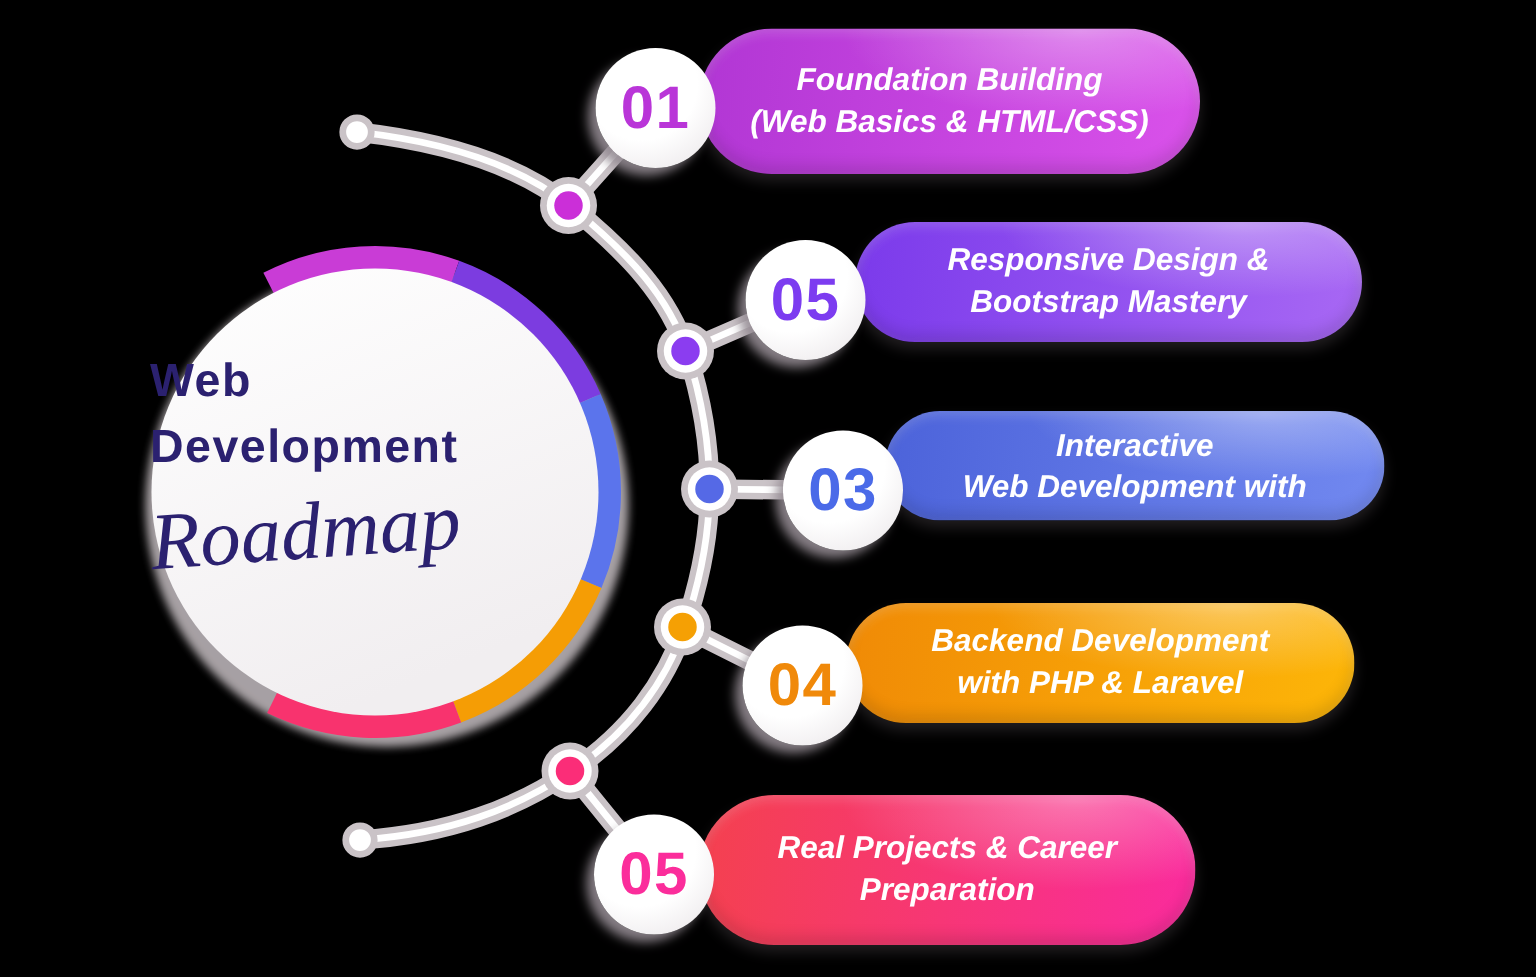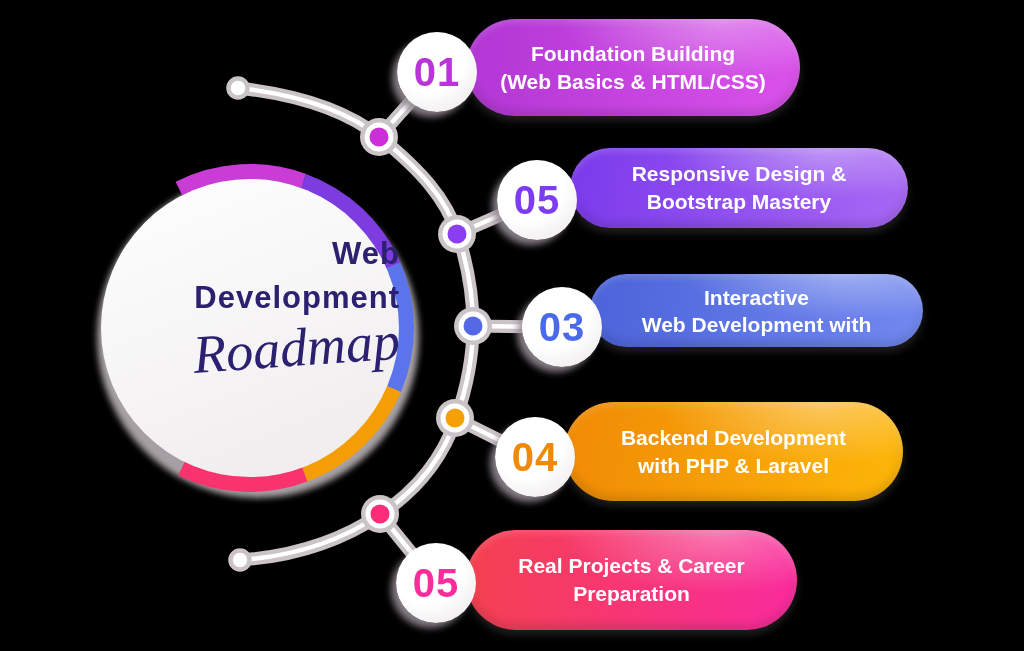--- a/index.html
+++ b/index.html
@@ -6,55 +6,55 @@
   .canvas{
     position:relative;width:1024px;height:651px;overflow:hidden;
     background:#000;
     font-family:"Liberation Sans",sans-serif;
   }
   .layer{position:absolute;left:0;top:0;}
 
   
   .center-label{
     position:absolute;left:100px;top:232px;width:300px;
-    text-align:right;color:#2b2170;
+    text-align:left;color:#2b2170;
   }
   .t1{font-size:31px;font-weight:700;letter-spacing:1px;line-height:44px;}
   .t2{
     font-family:"Liberation Serif",serif;font-style:italic;font-weight:400;
     font-size:54px;line-height:58px;margin-top:2px;transform:rotate(-4deg);
   }
 
   
   .item{display:contents;}
   .pill{
     position:absolute;border-radius:60px;
     display:flex;flex-direction:column;align-items:center;justify-content:center;
     text-align:center;color:#ffffff;font-weight:700;font-size:21px;line-height:28px;
     background:
       radial-gradient(ellipse at 76% 2%, rgba(255,255,255,.34), rgba(255,255,255,0) 44%),
       linear-gradient(97deg, var(--c1), var(--c2));
     box-shadow:0 5px 9px rgba(130,120,128,.25),
                inset 0 -5px 10px rgba(0,0,0,.14),
                inset 0 3px 7px rgba(255,255,255,.18);
-    padding:0 16px;box-sizing:border-box;
+    padding:0 16px;box-sizing:border-box;font-style:italic;
   }
   .pill span{display:block;}
   .badge{
     position:absolute;width:80px;height:80px;border-radius:50%;
     display:flex;align-items:center;justify-content:center;
     background:radial-gradient(circle at 38% 30%, #ffffff 50%, #efecee 84%, #e3dfe2 100%);
     box-shadow:-6px 6px 7px -1px rgba(148,139,146,.9);
   }
   .badge span{font-size:40px;font-weight:700;letter-spacing:1px;color:var(--cn);}
 
   .item1 .pill{left:466px;top:19px;width:334px;height:97px;}
   .item2 .pill{left:570px;top:148px;width:338px;height:80px;}
   .item3 .pill{left:590px;top:274px;width:333px;height:73px;line-height:27px;}
-  .item4 .pill{left:564px;top:402px;width:339px;height:99px;}
+  .item4 .pill{left:564px;top:402px;width:339px;height:80px;}
   .item5 .pill{left:466px;top:530px;width:331px;height:100px;}
 
   .item1 .badge{left:397px;top:32px;}
   .item2 .badge{left:497px;top:160px;}
   .item3 .badge{left:522px;top:287px;}
   .item4 .badge{left:495px;top:417px;}
   .item5 .badge{left:396px;top:543px;}
 </style>
 </head>
 <body>

